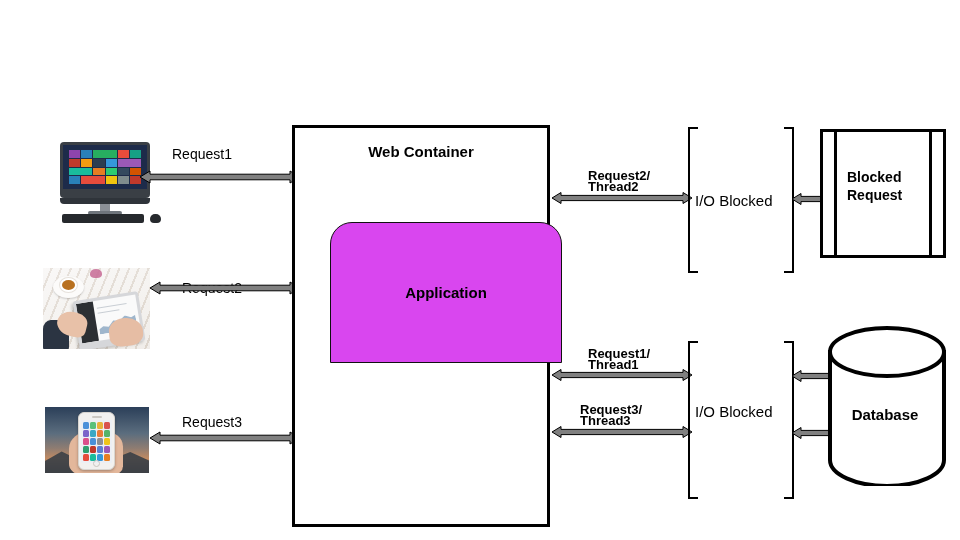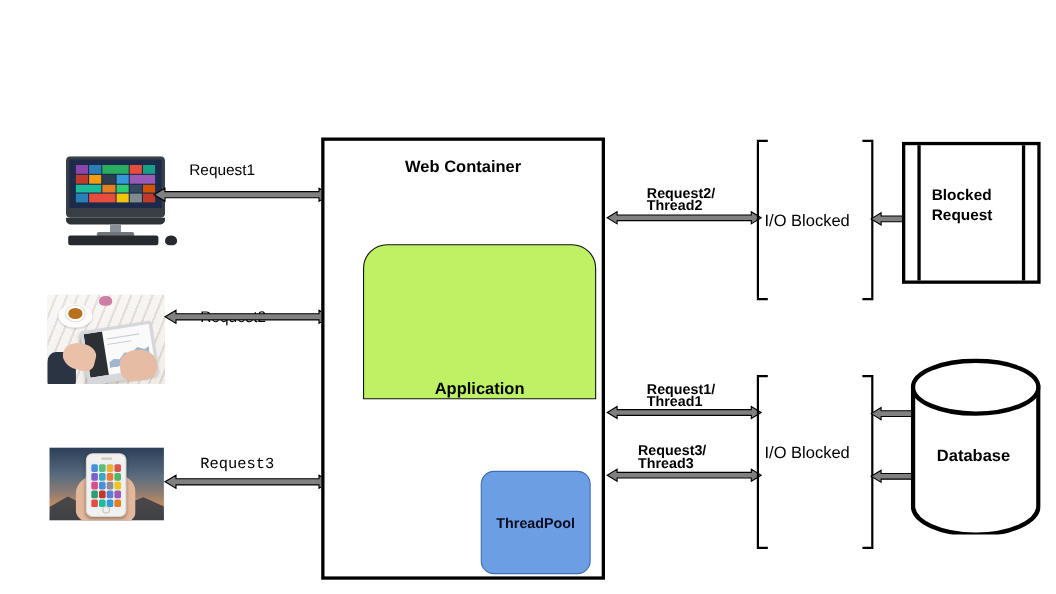--- a/index.html
+++ b/index.html
@@ -49,28 +49,28 @@
     left: 292px;
     top: 143px;
     width: 258px;
     text-align: center;
     font-size: 15px;
     font-weight: bold;
   }
   #application-shape {
     left: 330px;
     top: 222px;
-    width: 212px;
+    width: 232px;
     height: 141px;
-    background: #bef264;
+    background: #d946ef;
     border: 1px solid #111;
     border-radius: 22px 22px 0 0;
     box-sizing: border-box;
     display: flex;
-    align-items: flex-end;
+    align-items: center;
     justify-content: center;
   }
   #application-label {
     font-size: 15px;
     font-weight: bold;
     color: #000;
   }
   #threadpool-shape {
     left: 437px;
     top: 428px;
@@ -456,38 +456,35 @@
           <i style="background:#e74c3c"></i>
             <i style="background:#1abc9c"></i>
           <i style="background:#3498db"></i>
             <i style="background:#e67e22"></i>
         </div>
       </div>
       <div class="phone-home"></div>
     </div>
   </div>
 
-  <div class="abs req-label" style="left:182px; top:414px;font-family:Liberation Mono, monospace;">Request3</div>
+  <div class="abs req-label" style="left:182px; top:414px;">Request3</div>
 
   <svg class="arrow-svg" style="left:150px; top:429px;" width="150" height="20">
     <g fill="#808080" stroke="#000" stroke-width="1">
       <polygon points="0,9 10,3 10,6.2 140,6.2 140,3 150,9 140,15 140,11.8 10,11.8 10,15"></polygon>
     </g>
   </svg>
 
   <div class="abs" id="web-container-box"></div>
   <div class="abs" id="web-container-title">Web Container</div>
 
   <div class="abs" id="application-shape">
     <span id="application-label">Application</span>
   </div>
 
-  <div class="abs" id="threadpool-shape">
-    <span id="threadpool-label">ThreadPool</span>
-  </div>
 
   <div class="abs thread-label" style="left:588px; top:170px;">
     <div>Request2/</div>
     <div>Thread2</div>
   </div>
 
   <svg class="arrow-svg" style="left:552px; top:189px;" width="140" height="20">
     <g fill="#808080" stroke="#000" stroke-width="1">
       <polygon points="0,9 9,3.5 9,6.4 131,6.4 131,3.5 140,9 131,14.5 131,11.6 9,11.6 9,14.5"></polygon>
     </g>

